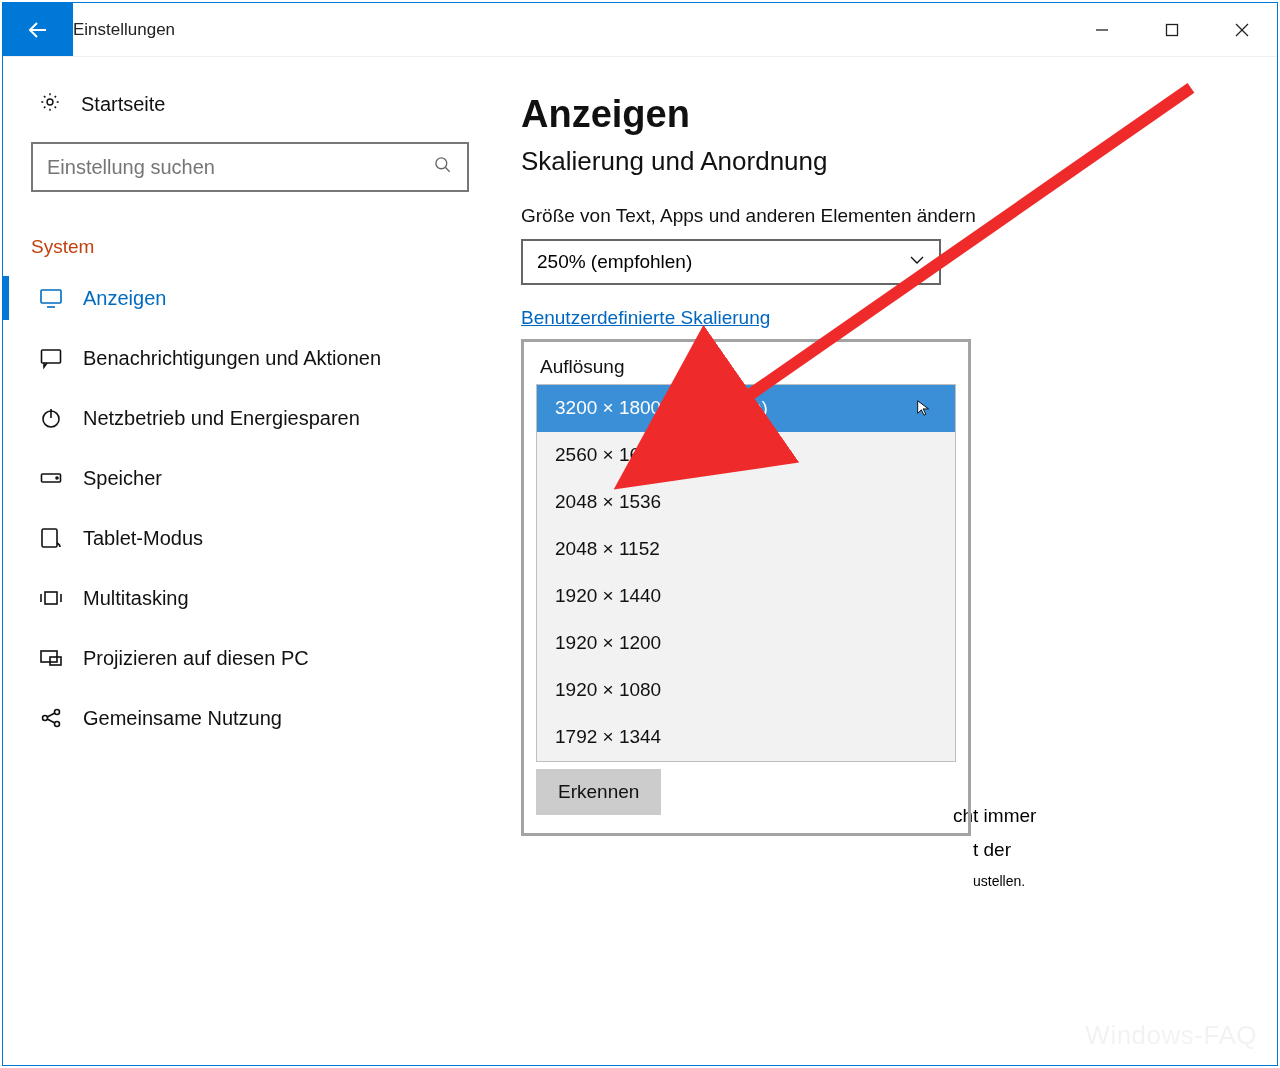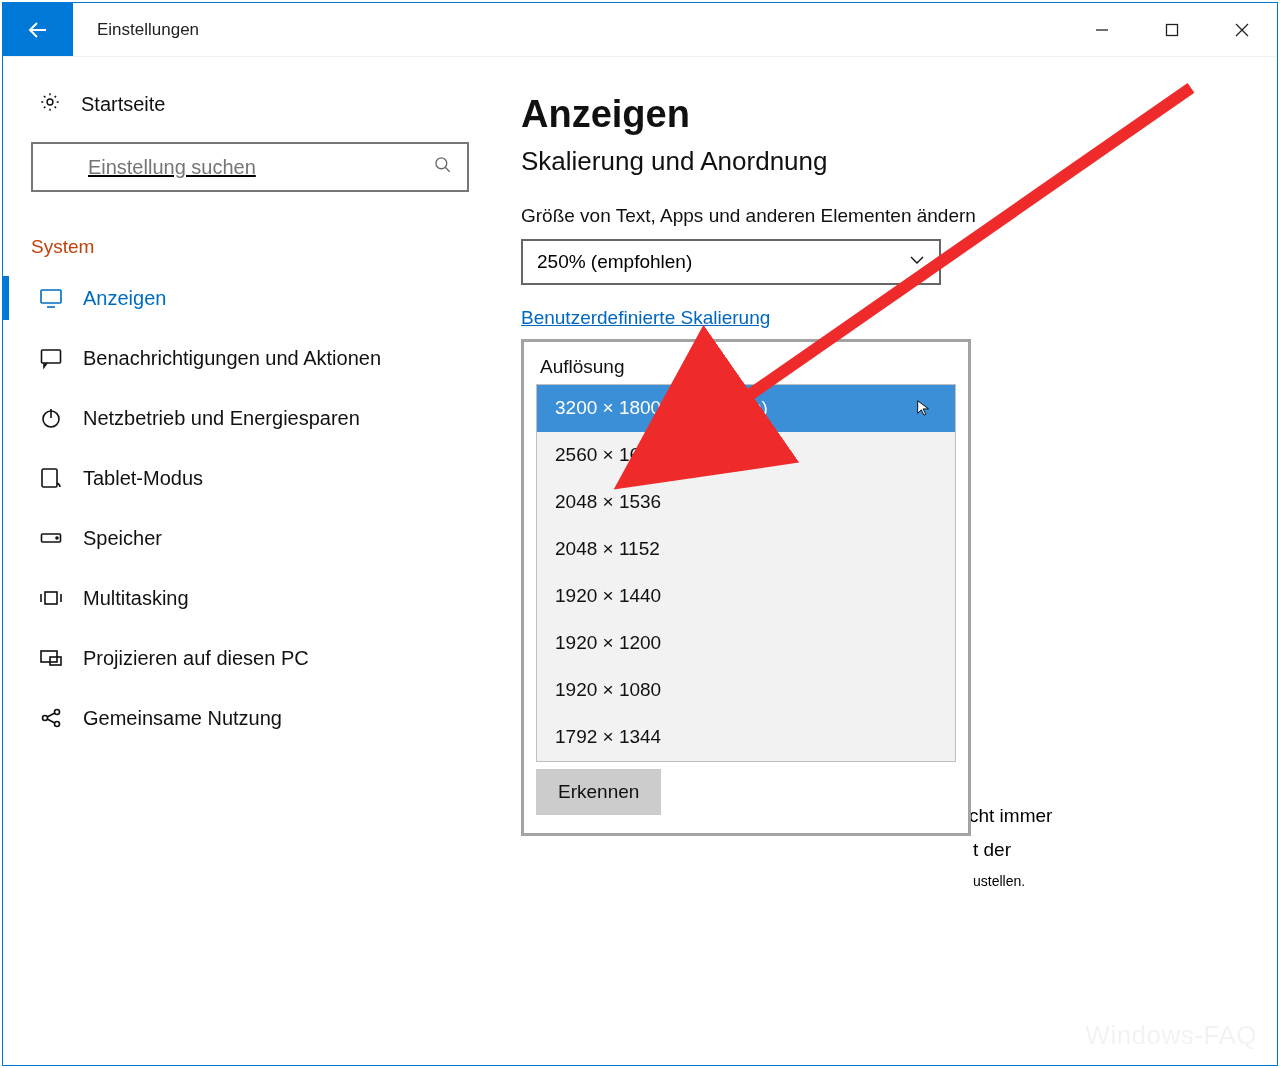--- a/index.html
+++ b/index.html
@@ -14,21 +14,21 @@
   .titlebar {
     height: 54px; display: flex; align-items: stretch;
     border-bottom: 1px solid #f0f0f0; flex: 0 0 auto;
   }
   .back-button {
     width: 70px; background: #0078d7; color: #fff;
     display: flex; align-items: center; justify-content: center;
   }
   .back-button svg { width: 24px; height: 24px; }
   .title-text {
-    flex: 1; display: flex; align-items: center; padding-left: 24px;
+    flex: 1; display: flex; align-items: center; 
     font-size: 17px; color: #222;
   }
   .win-controls { display: flex; }
   .win-btn {
     width: 70px; display: flex; align-items: center; justify-content: center;
     color: #222;
   }
   .win-btn svg { width: 14px; height: 14px; }
   .body { flex: 1; display: flex; min-height: 0; }
   .sidebar {
@@ -37,22 +37,21 @@
   }
   .home-row {
     display: flex; align-items: center; gap: 20px;
     padding: 8px 0 8px 36px; font-size: 20px; color: #111;
   }
   .home-row svg { width: 22px; height: 22px; }
   .search-wrap { padding: 16px 24px 0 28px; }
   .search-box {
     height: 50px; border: 2px solid #777; background: #fff;
     display: flex; align-items: center; padding: 0 14px;
-    justify-content: flex-end;
-    text-decoration: underline;
+    justify-content: space-between;
   }
   .search-box input {
     border: none; outline: none; font-size: 20px; color: #666; width: 85%;
     background: transparent;
   }
   .search-box svg { width: 20px; height: 20px; color: #666; }
   .group-label {
     padding: 44px 0 10px 28px; font-size: 19px; color: #c2410c;
   }
   .nav { }
@@ -205,35 +204,35 @@
                 <line x1="12" y1="3" x2="12" y2="12"></line>
             </svg>
           </span>
           <span>Netzbetrieb und Energiesparen</span>
         </div>
 
 
         <div class="nav-item">
           <span class="ic">
             <svg viewBox="0 0 24 24" fill="none" stroke="#111" stroke-width="1.6">
+              <rect x="2.5" y="8" width="19" height="8" rx="1"></rect>
+                <circle cx="18" cy="12" r="1" fill="#111"></circle>
+            </svg>
+          </span>
+          <span>Speicher</span>
+        </div>
+
+        <div class="nav-item">
+          <span class="ic">
+            <svg viewBox="0 0 24 24" fill="none" stroke="#111" stroke-width="1.6">
               <rect x="3" y="3" width="15" height="18" rx="1.5"></rect>
                 <path d="M18 17c2 1 3 2.5 3 4"></path>
             </svg>
           </span>
           <span>Tablet-Modus</span>
-        </div>
-
-        <div class="nav-item">
-          <span class="ic">
-            <svg viewBox="0 0 24 24" fill="none" stroke="#111" stroke-width="1.6">
-              <rect x="2.5" y="8" width="19" height="8" rx="1"></rect>
-                <circle cx="18" cy="12" r="1" fill="#111"></circle>
-            </svg>
-          </span>
-          <span>Speicher</span>
         </div>
 
         <div class="nav-item">
           <span class="ic">
             <svg viewBox="0 0 24 24" fill="none" stroke="#111" stroke-width="1.6">
               <rect x="6" y="6" width="12" height="12"></rect>
                 <line x1="2" y1="8" x2="2" y2="16"></line>
                 <line x1="22" y1="8" x2="22" y2="16"></line>
             </svg>
           </span>
@@ -276,21 +275,21 @@
         <span>
           <svg viewBox="0 0 16 16" fill="none" stroke="#111" stroke-width="1.4">
               <polyline points="2 5 8 11 14 5"></polyline>
             </svg>
         </span>
       </div>
 
       <a href="#" class="link">Benutzerdefinierte Skalierung</a>
 
       <div style="position:relative;">
-        <span class="peek1" style="position:absolute; left:448px; top:466px;">cht immer</span>
+        <span class="peek1" style="position:absolute; left:432px; top:466px;">cht immer</span>
         <span class="peek2" style="position:absolute; left:452px; top:500px;">t der</span>
         <span class="peek3" style="position:absolute; left:452px; top:534px;">ustellen.</span>
 
         <div class="highlight-box">
           <div class="sec-label">Auflösung</div>
           <div class="dropdown">
             <div class="dd-item selected">
               <span>3200 × 1800 (empfohlen)</span>
               <span class="cursor">
                 <svg viewBox="0 0 20 20">

